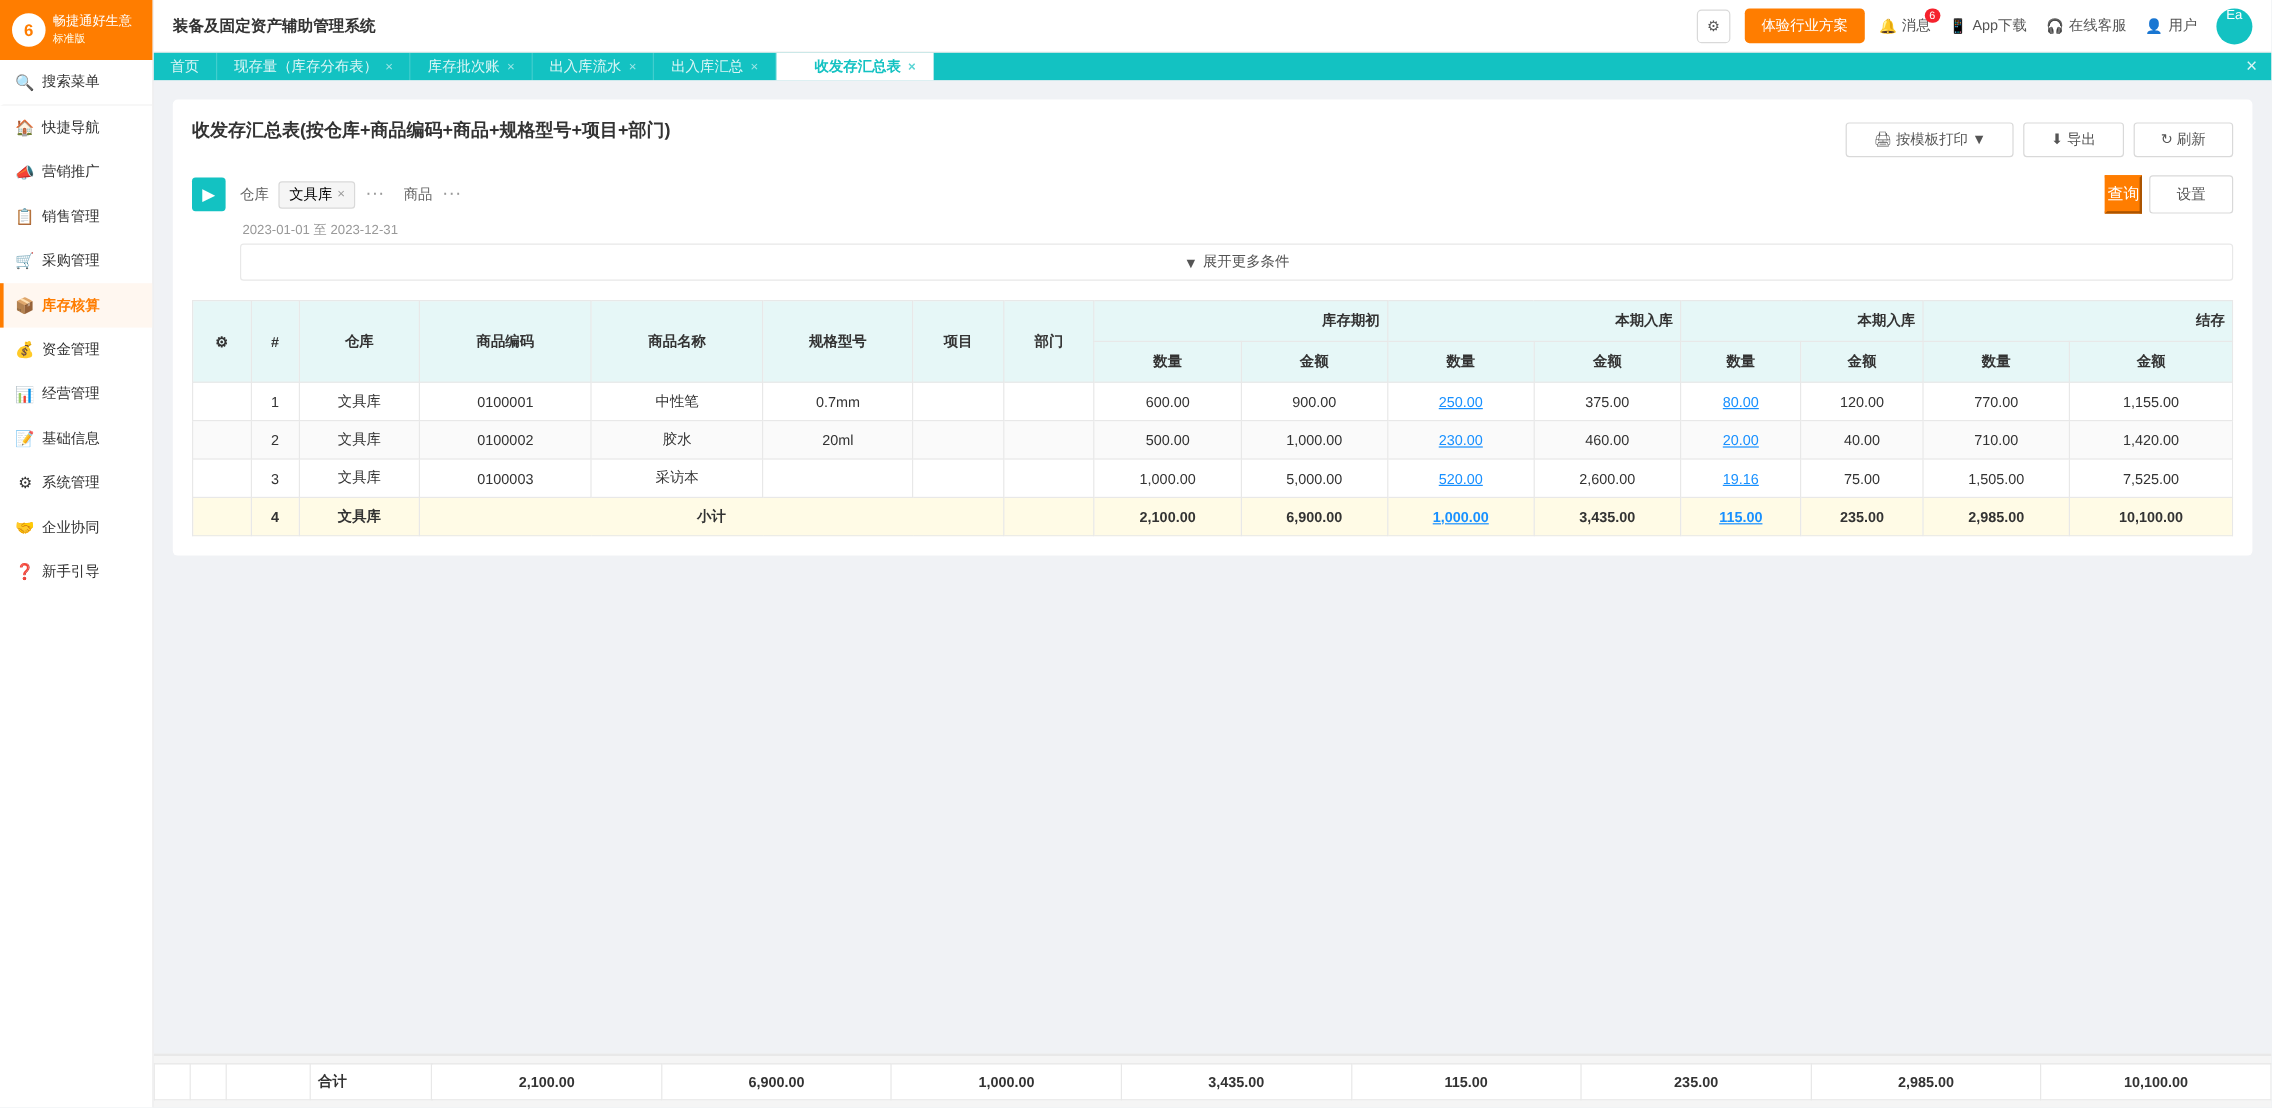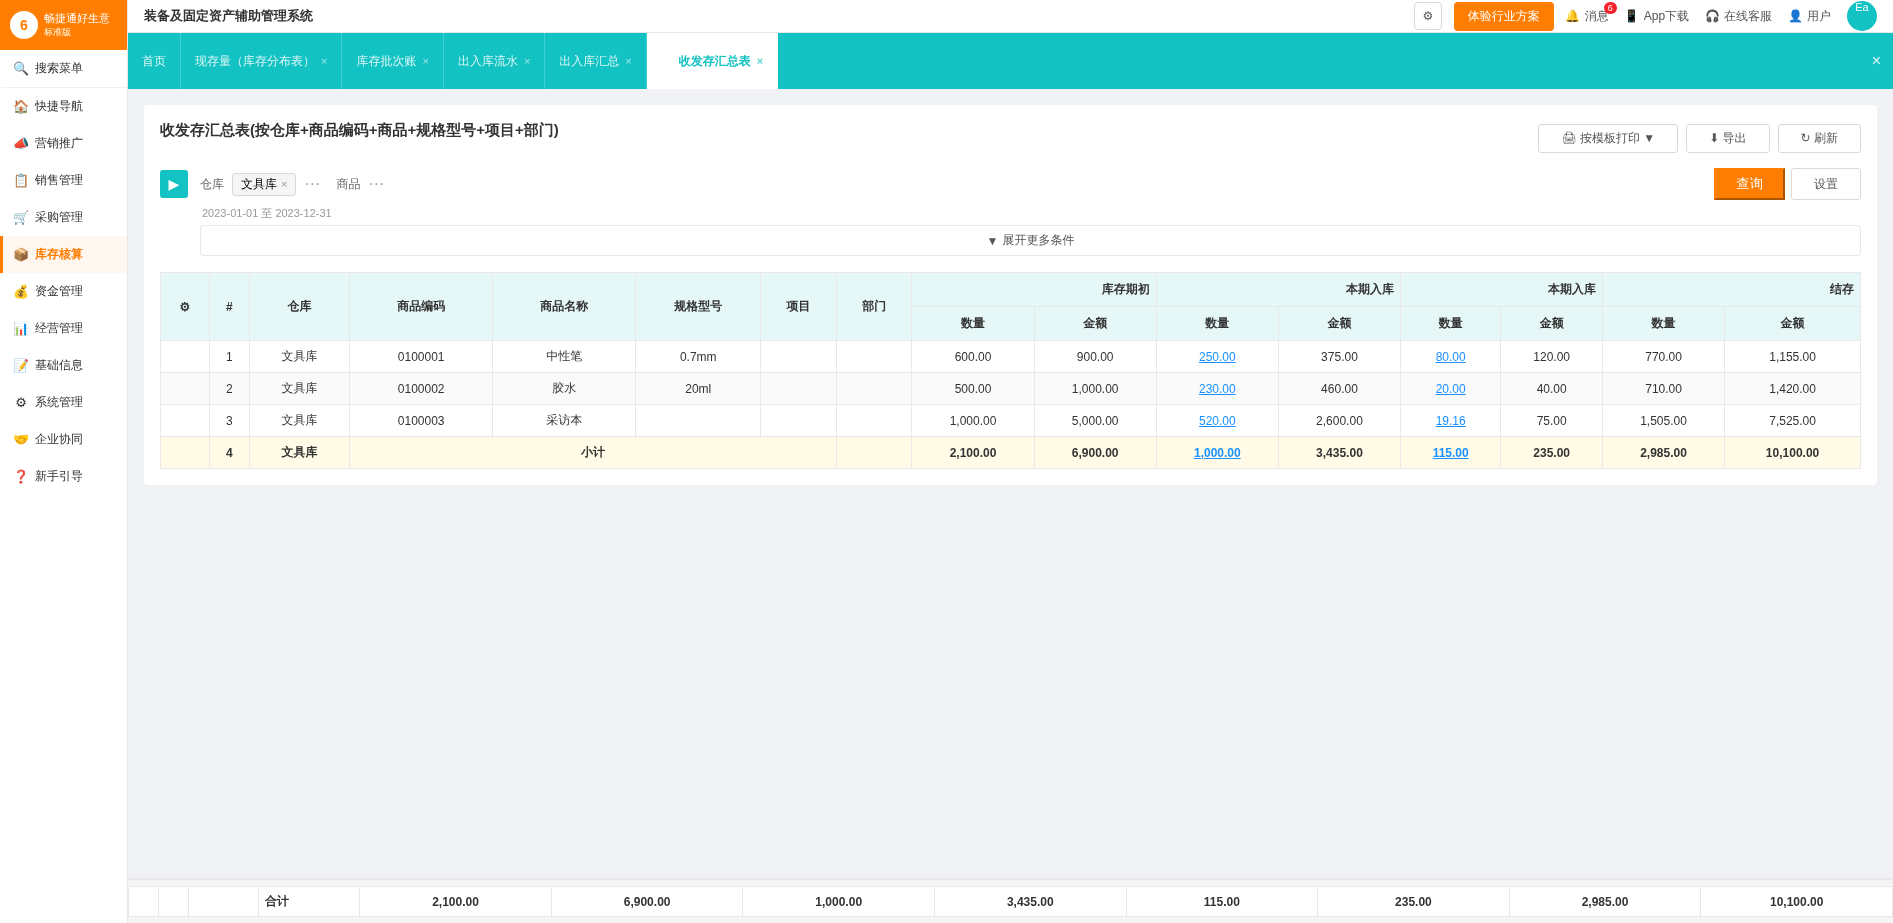--- a/index.html
+++ b/index.html
@@ -14,51 +14,51 @@
     .sidebar-search { display: flex; align-items: center; gap: 4px; padding: 8px 10px; border-bottom: 1px solid #f0f0f0; cursor: pointer; color: #666; }
     .sidebar-nav { flex: 1; overflow-y: auto; }
     .sidebar-item { display: flex; align-items: center; gap: 6px; padding: 10px 10px; cursor: pointer; color: #333; font-size: 12px; border-left: 3px solid transparent; }
     .sidebar-item.active { background: #fff7f0; color: #ff7d00; border-left-color: #ff7d00; font-weight: bold; }
     .sidebar-item-icon { width: 16px; height: 16px; display: flex; align-items: center; justify-content: center; font-size: 13px; }
 
     
     .main { flex: 1; display: flex; flex-direction: column; overflow: hidden; }
 
     
-    .top-header { height: 33px; background: #fff; display: flex; align-items: center; padding: 0 16px; border-bottom: 1px solid #e8e8e8; gap: 12px; }
+    .top-header { height: 44px; background: #fff; display: flex; align-items: center; padding: 0 16px; border-bottom: 1px solid #e8e8e8; gap: 12px; }
     .system-title { font-size: 13px; color: #333; font-weight: bold; flex: 1; }
     .header-actions { display: flex; align-items: center; gap: 16px; }
     .header-action-item { display: flex; align-items: center; gap: 4px; color: #555; cursor: pointer; font-size: 12px; position: relative; }
     .badge { background: #f5222d; color: #fff; border-radius: 10px; font-size: 9px; padding: 1px 4px; position: absolute; top: -6px; right: -8px; }
     .btn-trial { background: #ff7d00; color: #fff; border: none; padding: 6px 14px; border-radius: 4px; cursor: pointer; font-size: 12px; }
     .gear-btn { width: 28px; height: 28px; border: 1px solid #d9d9d9; border-radius: 4px; display: flex; align-items: center; justify-content: center; cursor: pointer; color: #555; }
 
     
-    .tab-bar { background: #13c2c2; display: flex; align-items: center; padding: 0 0 0 0; height: 56px; }
+    .tab-bar { background: #13c2c2; display: flex; align-items: center; padding: 0 0 0 0; height: 23px; }
     .tab-item { display: flex; align-items: center; gap: 4px; padding: 0 14px; height: 100%; color: rgba(255,255,255,0.85); cursor: pointer; font-size: 12px; border-right: 1px solid rgba(255,255,255,0.2); white-space: nowrap; }
     .tab-item.active { background: #fff; color: #13c2c2; font-weight: bold; padding-left: 32px; }
     .tab-close { color: inherit; font-size: 11px; margin-left: 2px; opacity: 0.7; }
     .tab-bar-close { margin-left: auto; padding: 0 12px; color: rgba(255,255,255,0.85); cursor: pointer; font-size: 16px; }
 
     
     .content { flex: 1; overflow-y: auto; padding: 16px; background: #f0f2f5; }
 
     
     .page-card { background: #fff; border-radius: 4px; padding: 16px; }
     .page-title { font-size: 15px; font-weight: bold; color: #333; margin-bottom: 16px; }
     .filter-section { display: flex; align-items: center; gap: 8px; }
     .filter-label { color: #666; font-size: 12px; }
     .date-shortcuts { display: flex; gap: 4px; align-items: center; }
     .date-btn { padding: 2px 8px; border: 1px solid #d9d9d9; border-radius: 3px; cursor: pointer; font-size: 11px; color: #555; background: #fff; }
     .date-btn.active { background: #ff7d00; color: #fff; border-color: #ff7d00; }
     .filter-tag { display: flex; align-items: center; gap: 4px; background: #f5f5f5; border: 1px solid #d9d9d9; border-radius: 3px; padding: 2px 8px; font-size: 12px; }
     .filter-tag-remove { cursor: pointer; color: #999; font-size: 11px; }
     .filter-ellipsis { color: #999; cursor: pointer; font-size: 16px; }
     .btn-action { padding: 5px 22px; border-radius: 3px; cursor: pointer; font-size: 12px; border: 1px solid #d9d9d9; background: #fff; color: #555; }
-    .btn-query { background: #ff7d00; color: #fff; border-color: #ff7d00; padding: 5px 20px; }
+    .btn-query { background: #ff7d00; color: #fff; border-color: #ff7d00; padding: 5px 0; }
 
     
     .table-wrapper { overflow-x: auto; }
     table { width: 100%; border-collapse: collapse; font-size: 12px; }
     thead tr { background: #e6f7f7; }
     thead th { padding: 8px 6px; text-align: center; color: #333; font-weight: bold; border: 1px solid #e8e8e8; white-space: nowrap; }
     tbody tr { background: #fff; }
     tbody tr:nth-child(even) { background: #fafafa; }
     tbody td { padding: 7px 6px; text-align: center; border: 1px solid #e8e8e8; color: #333; white-space: nowrap; }
     tbody tr.subtotal { background: #fffbe6; font-weight: bold; }

